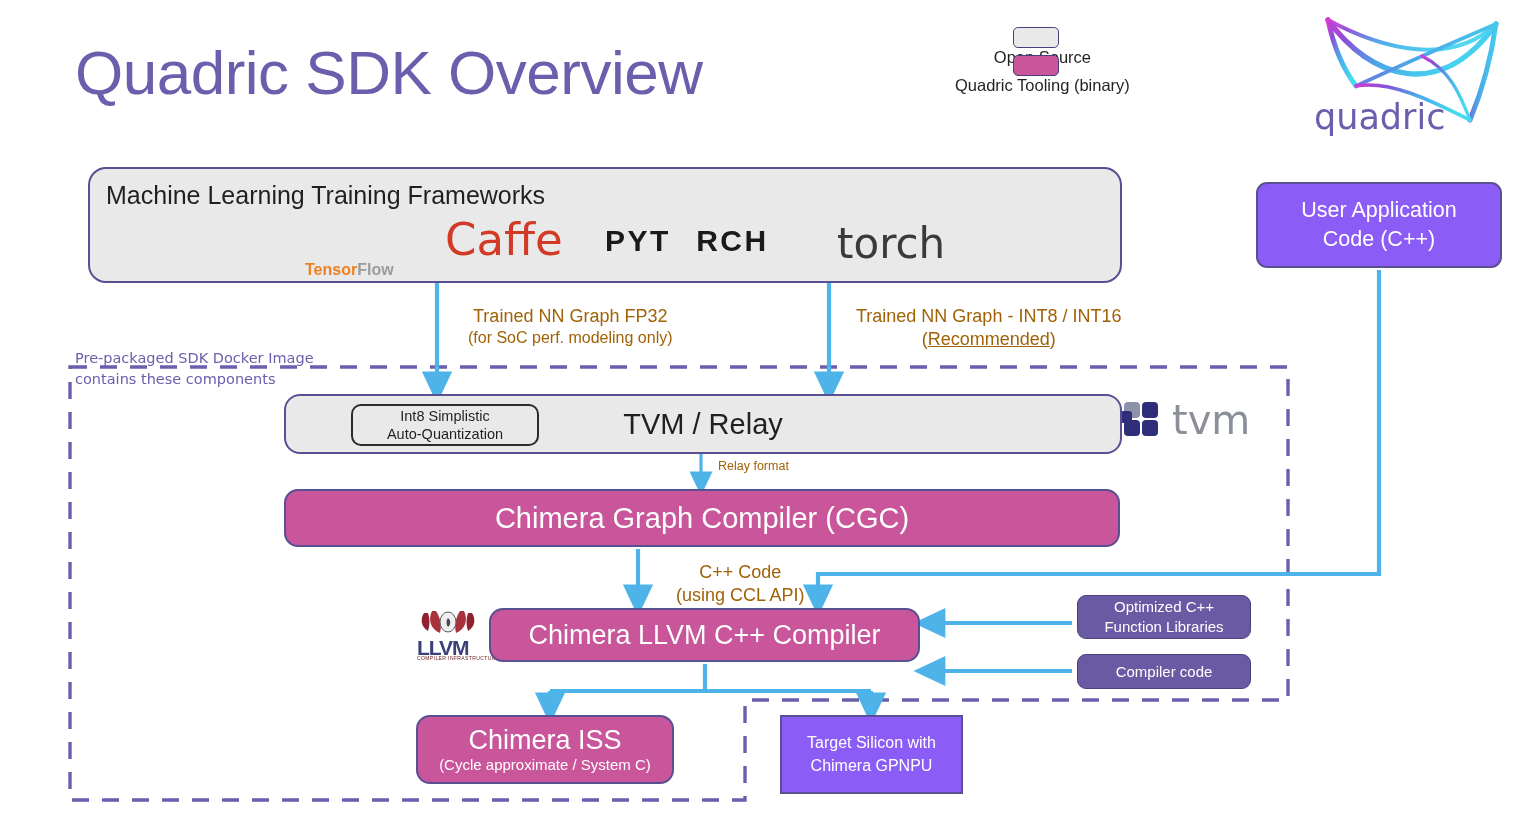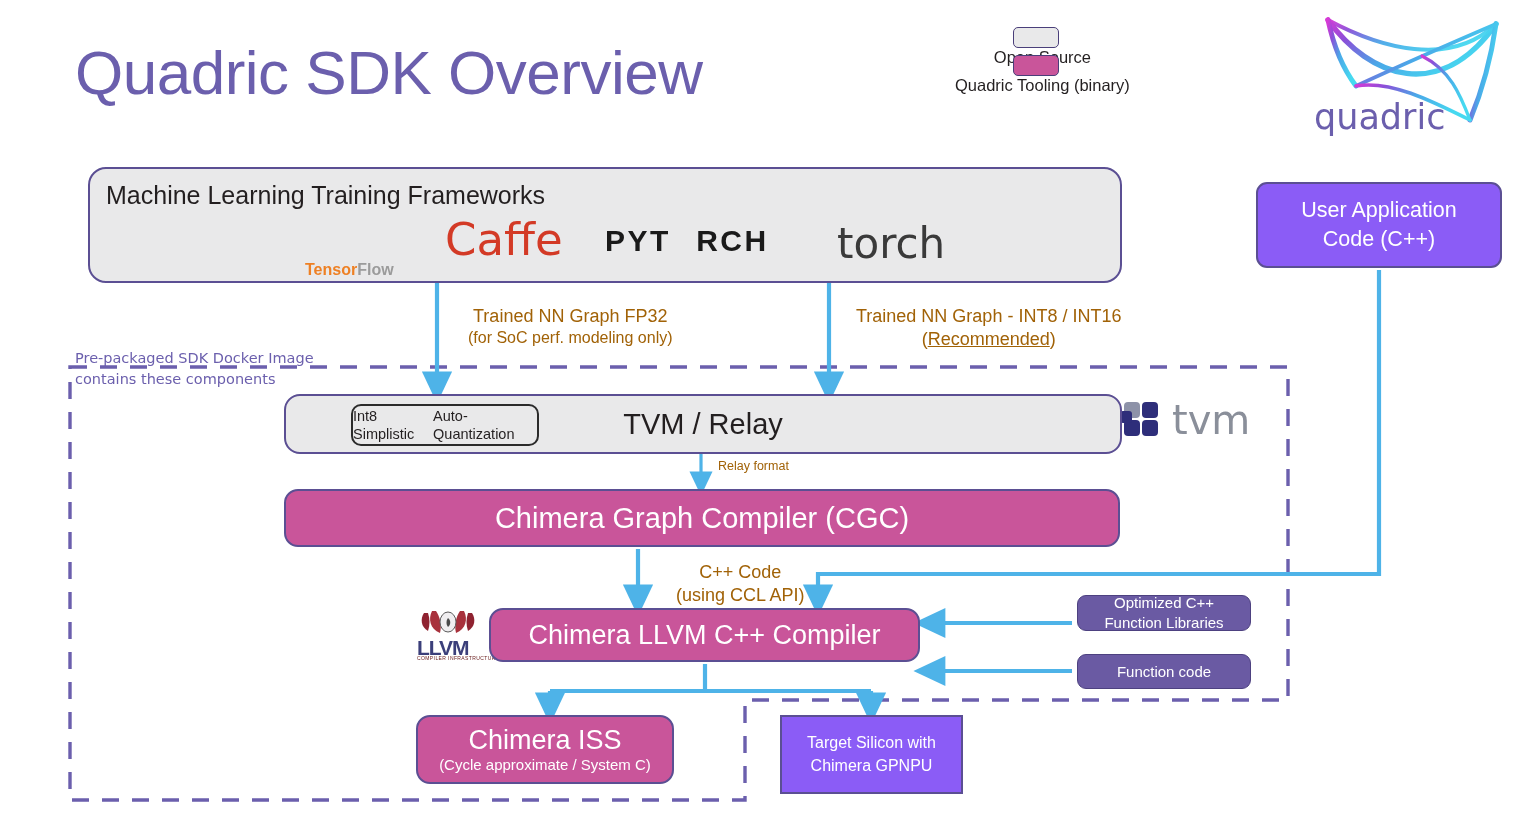--- a/index.html
+++ b/index.html
@@ -57,36 +57,36 @@
   #pytorch-logo{position:absolute;left:515px;top:11px;font-size:30px;font-weight:bold;
      letter-spacing:2.5px;color:#1a1a1a;}
   #torch-word{position:absolute;left:747px;top:6px;font-size:42px;color:#3a3a3a;
      font-family:"DejaVu Sans",sans-serif;}
   
   #tvm-box{left:284px;top:394px;width:834px;height:56px;position:absolute;}
   #tvm-label{position:absolute;left:0;top:0;width:834px;height:56px;
     display:flex;align-items:center;justify-content:center;font-size:29px;}
   #quant-box{position:absolute;left:65px;top:8px;width:184px;height:38px;
     background:#e9e9ea;border:2px solid #2b2b2b;border-radius:10px;
-    display:flex;flex-direction:row;align-items:center;justify-content:center;
+    display:flex;flex-direction:column;align-items:center;justify-content:center;
     font-size:14.5px;line-height:1.25;}
   #tvm-logo{left:1124px;top:400px;width:150px;height:46px;position:absolute;}
   #tvm-word{position:absolute;left:48px;top:-3px;font-size:40px;color:#8a8f9a;
     font-family:"DejaVu Sans",sans-serif;}
   
   #cgc-box{left:284px;top:489px;width:836px;height:58px;font-size:29px;}
   
   #llvm-box{left:489px;top:608px;width:431px;height:54px;font-size:27px;}
   #llvm-logo{left:412px;top:608px;width:76px;height:58px;position:absolute;}
   #llvm-word{position:absolute;left:5px;top:28px;font-size:21px;font-weight:bold;
     color:#3b3f7a;letter-spacing:-1px;}
   #llvm-sub{position:absolute;left:5px;top:47px;font-size:5px;color:#6b2020;
     letter-spacing:0.4px;white-space:nowrap;}
   
-  #opt-lib{left:1077px;top:595px;width:174px;height:36px;font-size:15px;line-height:1.35;}
+  #opt-lib{left:1077px;top:595px;width:174px;height:44px;font-size:15px;line-height:1.35;}
   #runtime-code{left:1077px;top:654px;width:174px;height:35px;font-size:15px;}
   
   #iss-box{left:416px;top:715px;width:258px;height:69px;}
   #iss-title{font-size:27px;line-height:1.05;}
   #iss-sub{font-size:15px;margin-top:2px;}
   #silicon-box{left:780px;top:715px;width:183px;height:79px;font-size:16px;line-height:1.4;}
   
   #user-app{left:1256px;top:182px;width:246px;height:86px;font-size:21.5px;
     line-height:1.35;border-radius:11px;}
   
@@ -253,21 +253,21 @@
 </div>
 <div class="abs box pink" id="llvm-box">
   <span>Chimera LLVM C++ Compiler</span>
 </div>
 
 <div class="abs box purple" id="opt-lib">
   <span>Optimized C++</span>
   <span>Function Libraries</span>
 </div>
 <div class="abs box purple" id="runtime-code">
-  <span>Function code</span>
+  <span>Compiler code</span>
 </div>
 
 <div class="abs box pink" id="iss-box">
   <span id="iss-title">Chimera ISS</span>
   <span id="iss-sub">(Cycle approximate / System C)</span>
 </div>
 <div class="abs box teal" id="silicon-box">
   <span>Target Silicon with</span>
   <span>Chimera GPNPU</span>
 </div>

